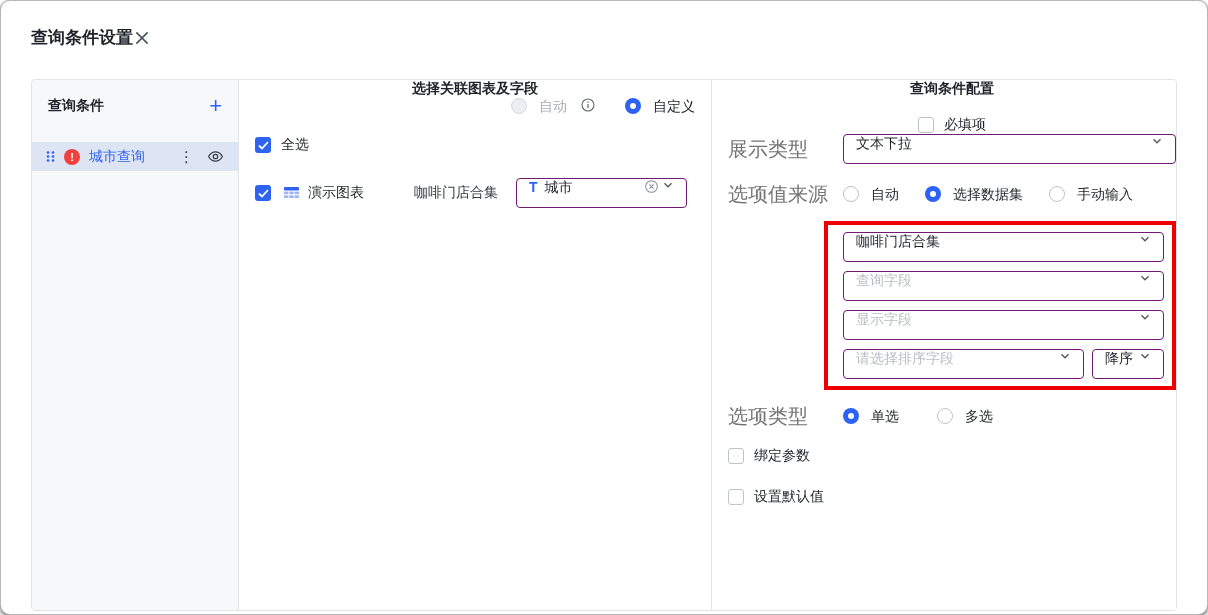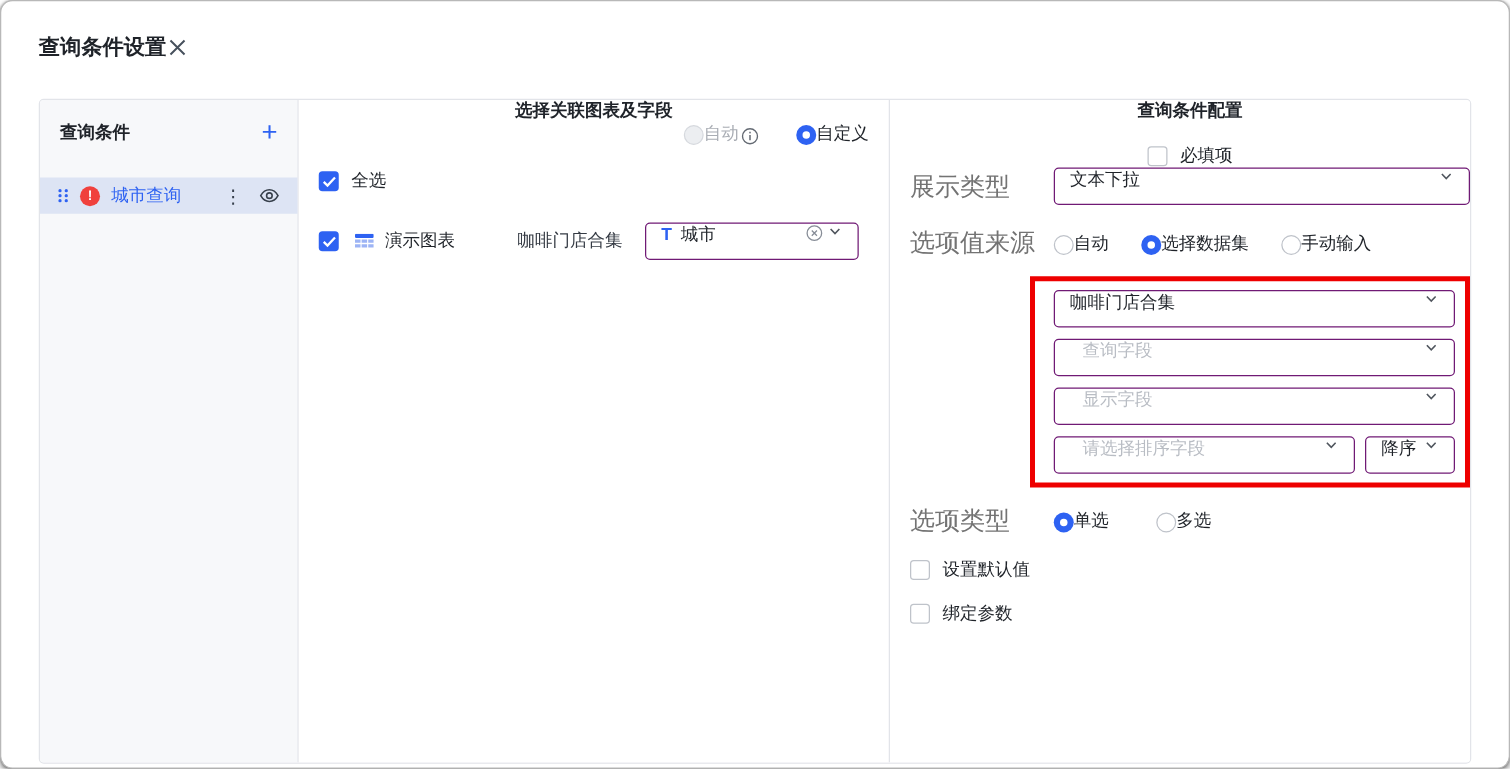--- a/index.html
+++ b/index.html
@@ -27,30 +27,30 @@
   .alert-icon { width:16px; height:16px; border-radius:50%; background:#f0413d; color:#fff; font-size:11px; font-weight:bold;
                 display:flex; align-items:center; justify-content:center; margin-left:9px; flex-shrink:0; }
   .lp-item-label { margin-left:9px; font-size:14px; color:#2e62f2; flex:1; }
   .more-icon { font-size:15px; color:#37404c; padding:0 2px; cursor:pointer; }
   .eye-icon { margin-left:11px; cursor:pointer; display:inline-flex; }
   
   .radio { width:16px; height:16px; border-radius:50%; border:1px solid #bfc3ca; background:#fff; flex-shrink:0; position:relative; }
   .radio.sel { background:#2e62f2; border:none; }
   .radio.sel::after { content:""; position:absolute; left:5px; top:5px; width:6px; height:6px; border-radius:50%; background:#fff; }
   .radio.disabled { background:#eceef1; border-color:#d6d9de; }
-  .radio-item { display:flex; align-items:flex-end; gap:0; cursor:pointer; font-size:14px; color:#1f2329; }
+  .radio-item { display:flex; align-items:flex-start; gap:12px; cursor:pointer; font-size:14px; color:#1f2329; }
   .radio-item.disabled { color:#a9adb4; }
   .cb { width:16px; height:16px; border-radius:3px; flex-shrink:0; }
   .cb.checked { background:#2e62f2; display:flex; align-items:center; justify-content:center; }
   .cb.unchecked { background:#fff; border:1px solid #bfc3ca; }
   .cb-item { display:flex; align-items:center; gap:10px; cursor:pointer; font-size:14px; color:#1f2329; }
   .select { height:30px; background:#fff; border:1px solid #701a75; border-radius:4px; display:flex; align-items:flex-start;
             padding:0 12px; font-size:14px; color:#1f2329; cursor:pointer; }
   .select .chev { margin-left:auto; display:inline-flex; color:#50565e; }
-  .ph { color:#b9bdc4;margin-left:10px; }
+  .ph { color:#b9bdc4; }
   
   .mp-header { height:54px; display:flex; align-items:center;flex-direction:column; }
   .mp-title { font-size:14px; font-weight:bold; color:#1f2329; }
   .mp-modes { margin-left:auto; display:flex; align-items:center; gap:30px; }
   .info-icon { display:inline-flex; margin-left:2px; }
   .mp-row-all { display:flex; align-items:center; margin-top:2px; }
   .mp-chart-row { display:flex; align-items:center; margin-top:24px; }
   .table-icon { display:inline-flex; margin-left:13px; }
   .mp-chart-label { margin-left:9px; font-size:14px; color:#1f2329; }
   .mp-ds-label { margin-left:50px; font-size:14px; color:#353b44; }
@@ -291,33 +291,33 @@
             <span class="radio sel"></span>
             <span>单选</span>
           </span>
           <span class="radio-item">
             <span class="radio"></span>
             <span>多选</span>
           </span>
         </div>
       </div>
 
+      <div class="rp-row rp-cb-row">
+        <span class="cb-item">
+          <span class="cb unchecked"></span>
+          <span>绑定参数</span>
+        </span>
+      </div>
+
       <div class="rp-row">
         <span class="cb-item">
           <span class="cb unchecked"></span>
           <span>设置默认值</span>
         </span>
       </div>
-
-      <div class="rp-row rp-cb-row">
-        <span class="cb-item">
-          <span class="cb unchecked"></span>
-          <span>绑定参数</span>
-        </span>
-      </div>
     </div>
   </div>
 
   <div class="footer">
     <button class="btn btn-cancel">取消</button>
     <button class="btn btn-confirm">确认</button>
   </div>
 
 </div>
 

